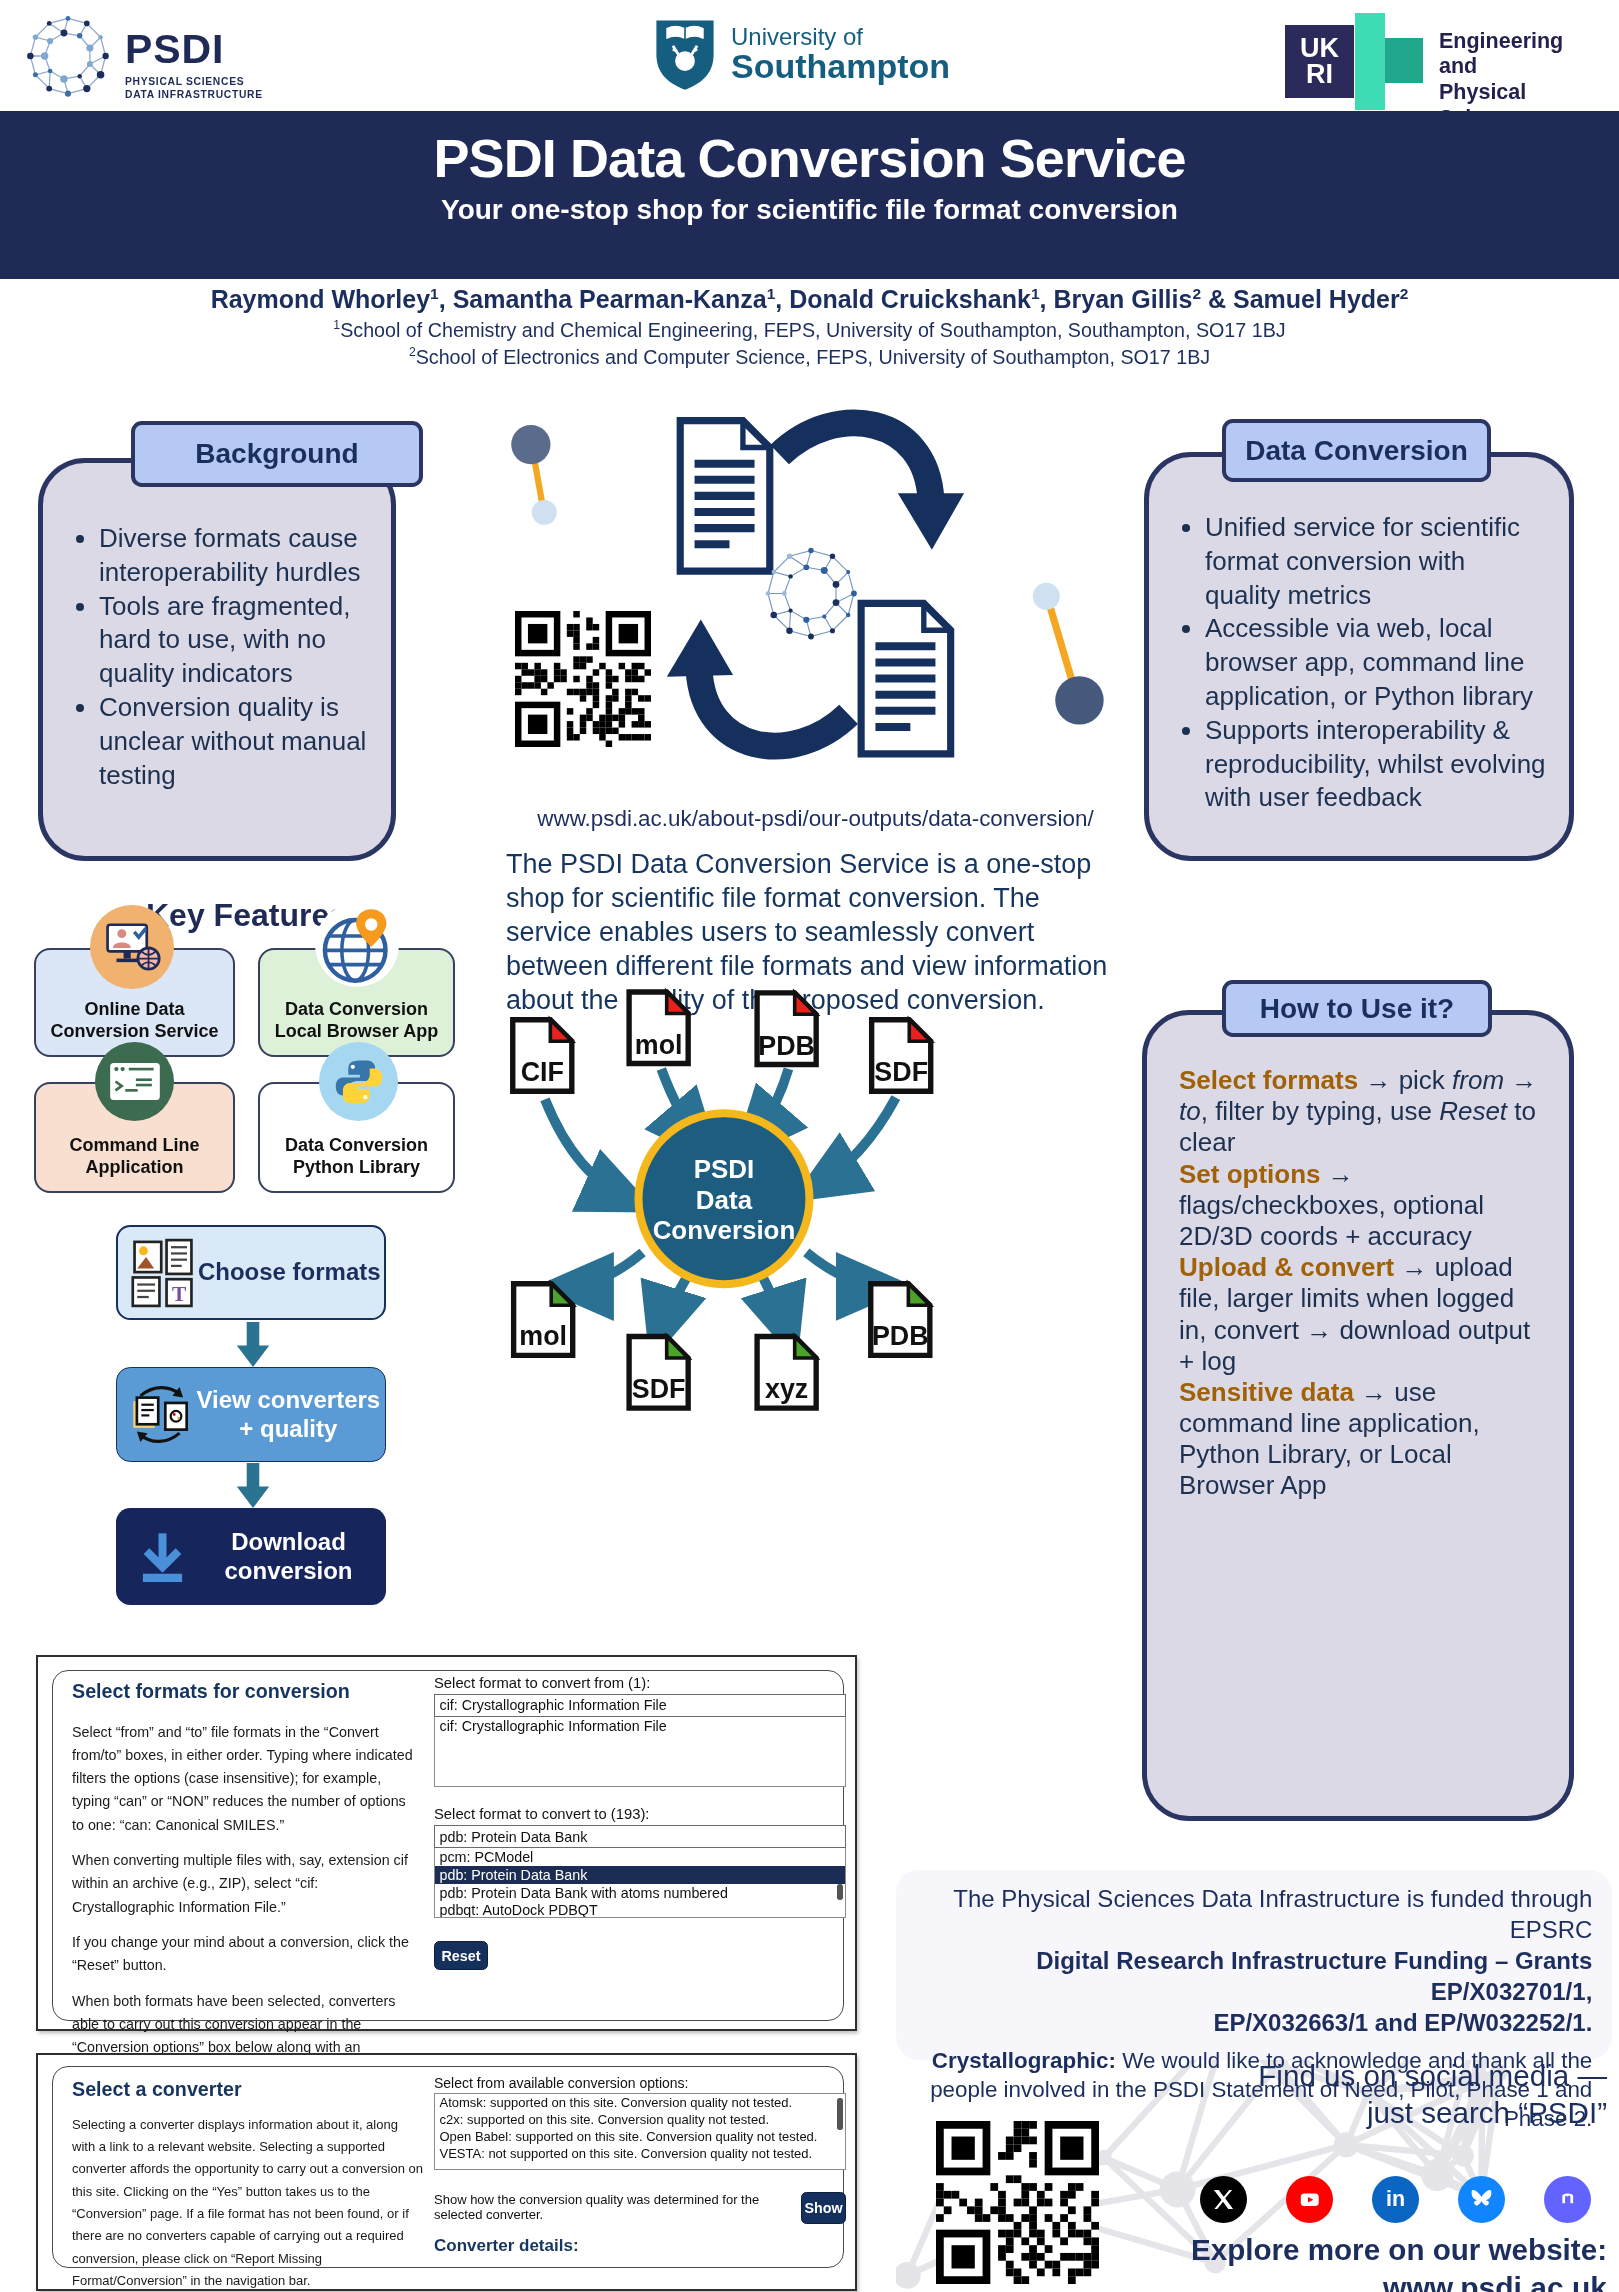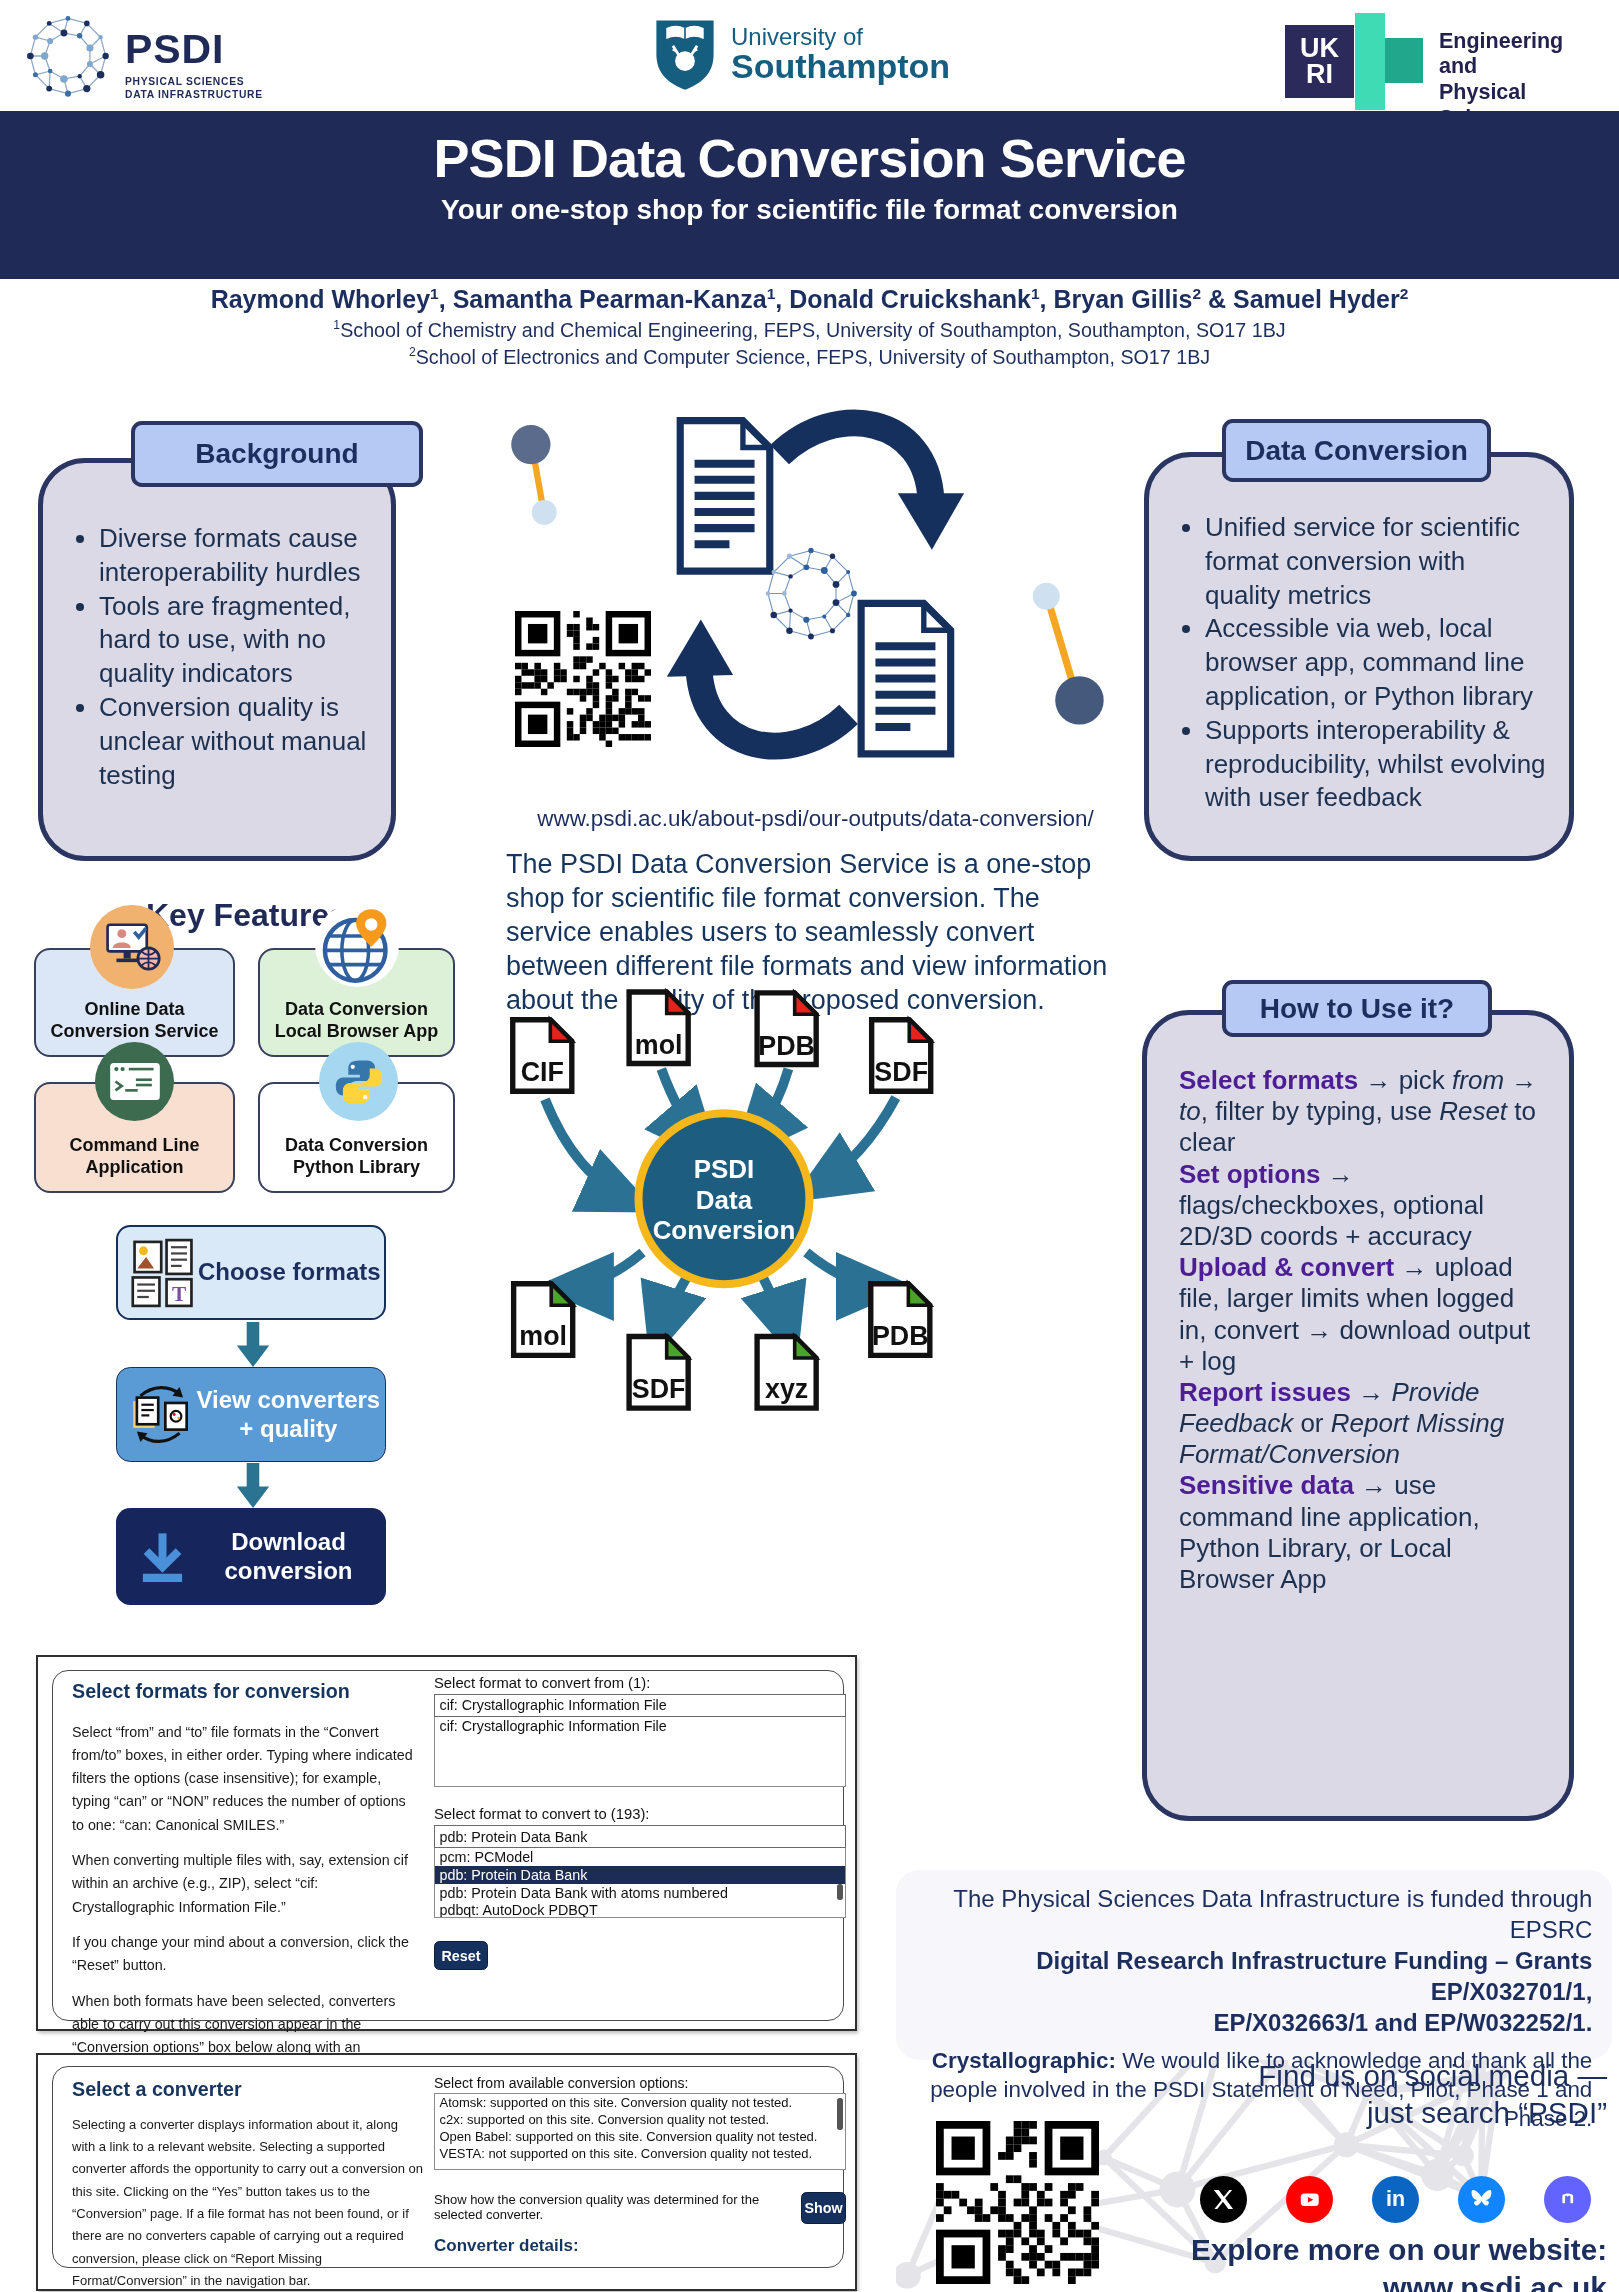--- a/index.html
+++ b/index.html
@@ -23,21 +23,21 @@
   .authors .line{font-size:25px;font-weight:bold;}
   .authors .aff{font-size:19.7px;margin-top:3.6px;}
   sup{font-size:0.62em;}
   
   .pbox{background:#dcd9e6;border:5.4px solid #2a3562;border-radius:47px;box-sizing:border-box;}
   .ptab{background:#b5c9f4;border:4.5px solid #2a3562;border-radius:10.7px;color:#1c2e5e;font-weight:bold;
         display:flex;align-items:center;justify-content:center;font-size:28px;box-sizing:border-box;z-index:3;}
   .pbox ul{margin:0;padding:0 23px 0 56px;list-style:disc;}
   .pbox li{font-size:26px;line-height:1.3;margin:0;color:#1c3050;}
   .howto p{margin:0;font-size:26px;line-height:1.2;color:#1c3050;}
-  .howto b{font-weight:bold;color:#4c1d95;}
+  .howto b{font-weight:bold;color:#a16207;}
   .howto i{font-style:italic;}
   
   .kf-title{font-size:32px;font-weight:bold;color:#1f2a56;}
   .kf-card{position:absolute;border:2.7px solid #37415f;border-radius:16px;box-sizing:border-box;
            display:flex;align-items:flex-end;justify-content:center;text-align:center;}
   .kf-label{font-size:18px;font-weight:bold;color:#111;line-height:1.25;margin-bottom:12.5px;}
   .kf-icon{position:absolute;border-radius:50%;display:flex;align-items:center;justify-content:center;}
   
   .flow-box{position:absolute;border-radius:14.3px;box-sizing:border-box;display:flex;align-items:center;}
   .flow-label{font-weight:bold;font-size:24px;line-height:1.2;text-align:center;flex:1;}
@@ -619,21 +619,20 @@
     <text x="248" y="254" text-anchor="middle" font-size="29" font-weight="bold" fill="#fff">Data</text>
     <text x="248" y="288" text-anchor="middle" font-size="29" font-weight="bold" fill="#fff">Conversion</text>
   </g>
 </svg>
 
 <div class="abs pbox howto" style="left:1142px;top:1010px;width:432px;height:811px;">
   <div style="margin:50px 25px 0 32px;">
     <p><b>Select formats</b><span> → pick </span><i>from</i><span> → </span><i>to</i><span>, filter by typing, use </span><i>Reset</i><span> to clear</span></p>
     <p><b>Set options</b><span> → flags/checkboxes, optional 2D/3D coords + accuracy</span></p>
     <p><b>Upload &amp; convert</b><span> → upload file, larger limits when logged in, convert → download output + log</span></p>
-    <p><b>Report issues</b><span> → </span><i>Provide Feedback</i><span> or </span><i>Report Missing Format/Conversion</i></p>
     <p><b>Sensitive data</b><span> → use command line application, Python Library, or Local Browser App</span></p>
   </div>
 </div>
 <div class="abs ptab" style="left:1222px;top:980px;width:270px;height:57px;">
   <span>How to Use it?</span>
 </div>
 
 <div class="shot-outer" style="left:36px;top:1655px;width:821px;height:376px;">
   <div class="shot-inner" style="left:14.3px;top:12.5px;width:792px;height:351px;"></div>
 

